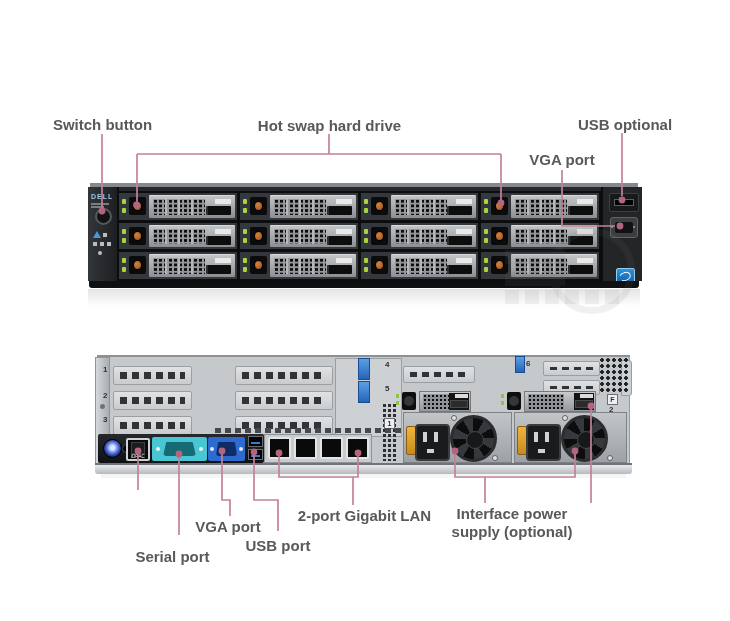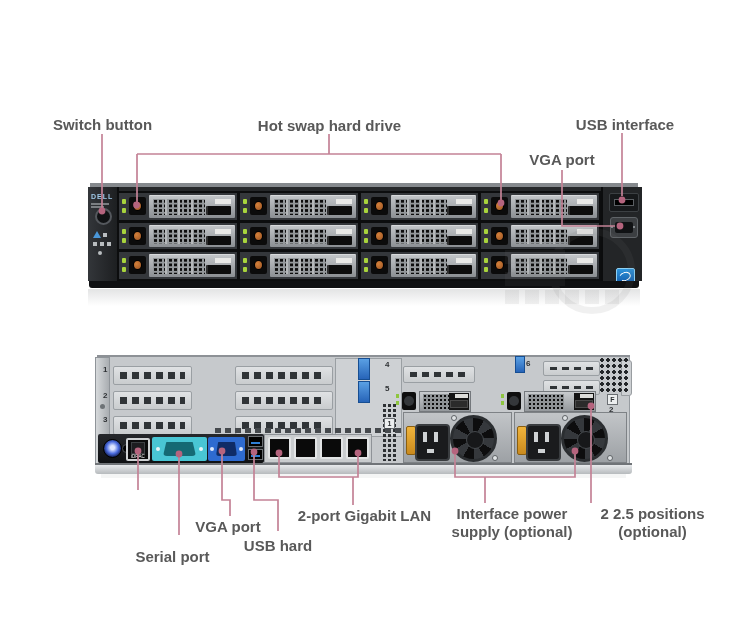--- a/index.html
+++ b/index.html
@@ -109,27 +109,26 @@
 </style>
 </head>
 <body>
 
 <div class="canvas">
 
 
   <div class="lbl" style="left:252px;top:117px;width:155px">Hot swap hard drive</div>
   <div class="lbl" style="left:40px;top:116px;width:125px">Switch button</div>
   <div class="lbl" style="left:524px;top:151px;width:76px">VGA port</div>
-  <div class="lbl" style="left:575px;top:116px;width:100px">USB interface</div>
+  <div class="lbl" style="left:575px;top:116px;width:100px">USB optional</div>
   <div class="lbl" style="left:130px;top:548px;width:85px">Serial port</div>
   <div class="lbl" style="left:193px;top:518px;width:70px">VGA port</div>
-  <div class="lbl" style="left:238px;top:537px;width:80px">USB hard</div>
+  <div class="lbl" style="left:238px;top:537px;width:80px">USB port</div>
   <div class="lbl" style="left:292px;top:507px;width:145px">2-port Gigabit LAN</div>
   <div class="lbl" style="left:436px;top:505px;width:152px">Interface power supply (optional)</div>
-  <div class="lbl" style="left:585px;top:505px;width:135px">2 2.5 positions (optional)</div>
 
   <svg class="leaders">
     <path d="M102,134 V208"></path>
       <circle cx="102" cy="211" r="3.4"></circle>
     <path d="M329,134 V154 M137,154 H501 M137,154 V202 M501,154 V200"></path>
     <circle cx="136.5" cy="205" r="3.4"></circle>
       <circle cx="501" cy="203" r="3.4"></circle>
     <path d="M562,170 V226 H615"></path>
       <circle cx="620" cy="226" r="3.4"></circle>
     <path d="M622,133 V196"></path>

